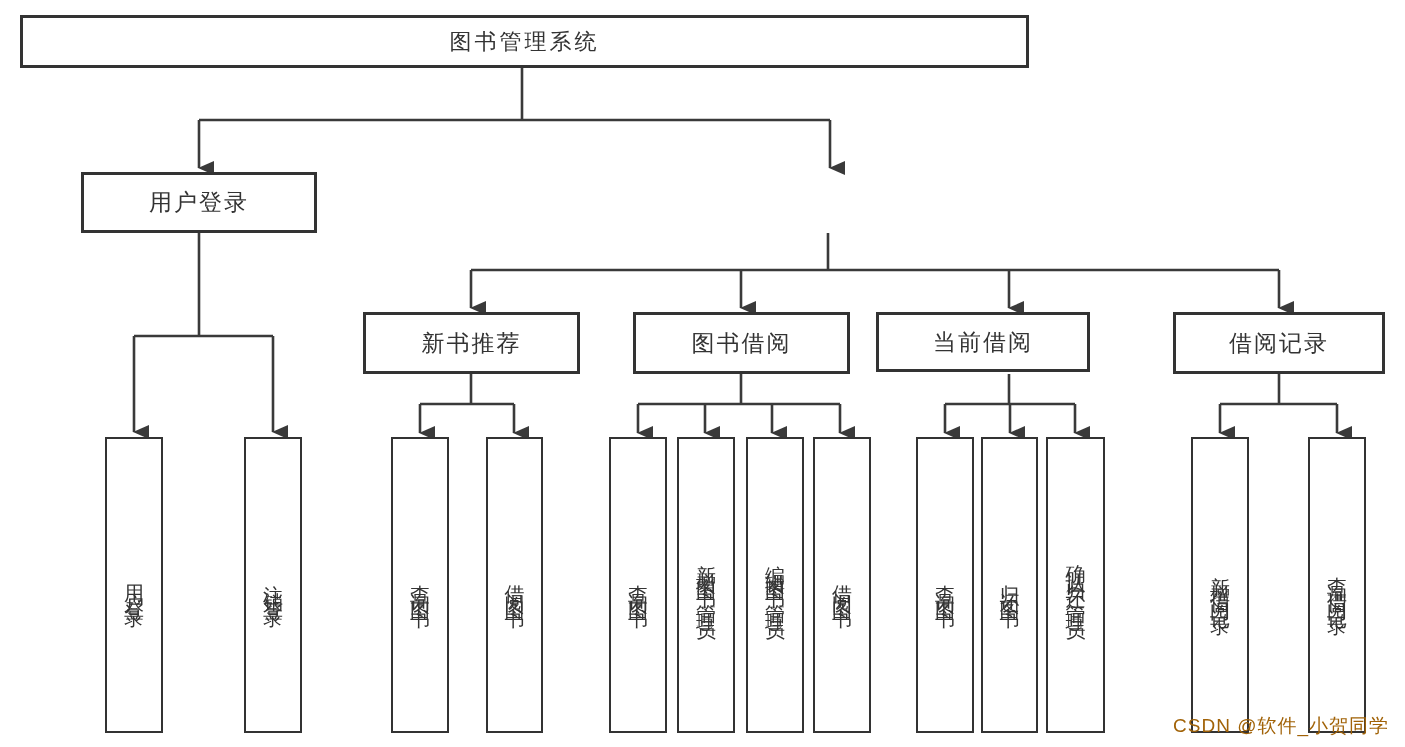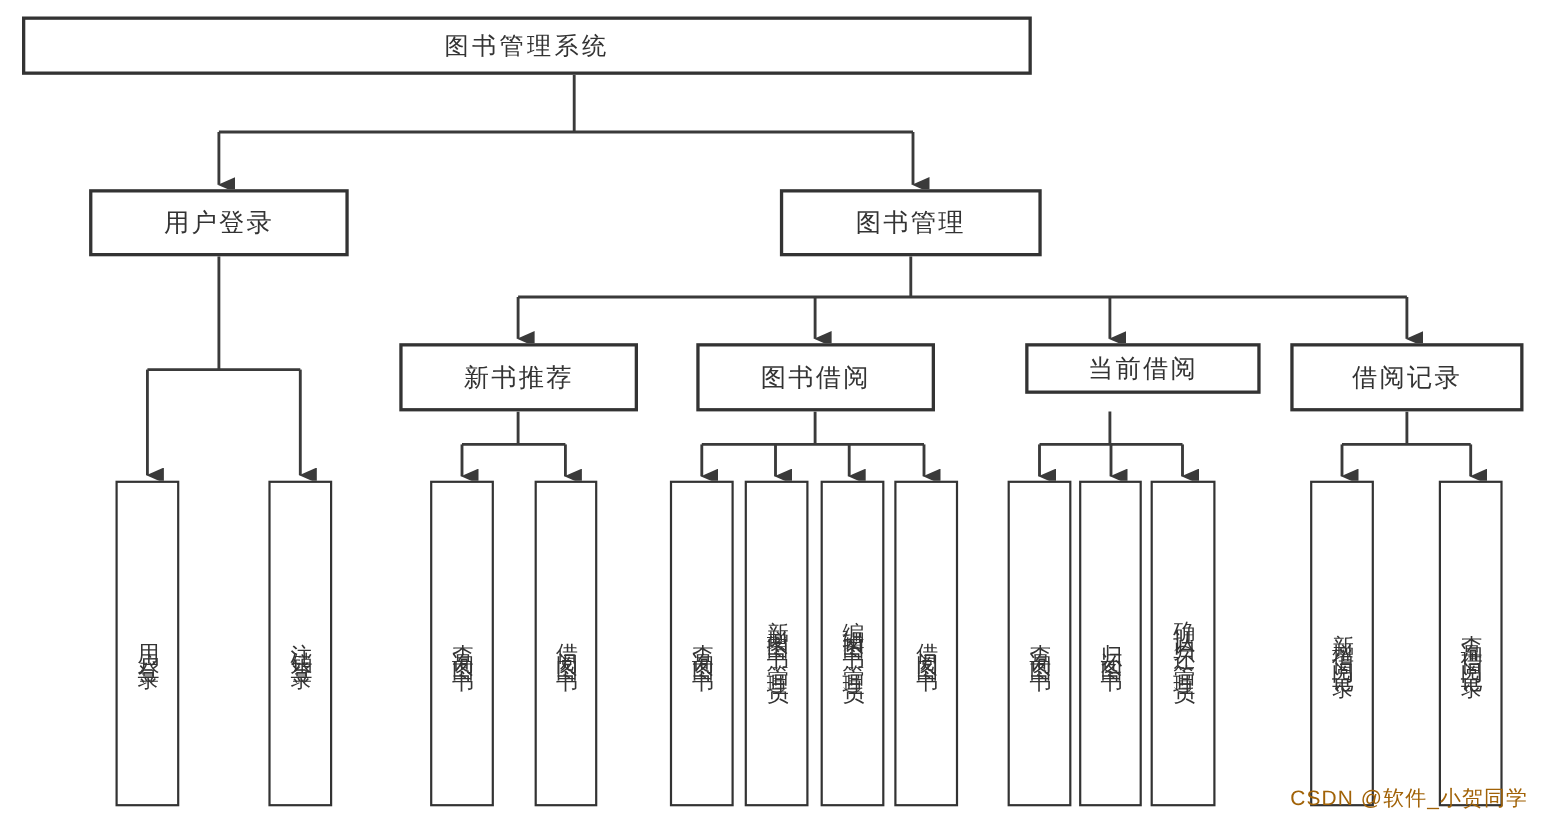--- a/index.html
+++ b/index.html
@@ -100,38 +100,35 @@
       <path d="M772,404 V433" marker-end="url(#arrow)"></path>
       <path d="M840,404 V433" marker-end="url(#arrow)"></path>
       <path d="M945,404 V433" marker-end="url(#arrow)"></path>
       <path d="M1010,404 V433" marker-end="url(#arrow)"></path>
       <path d="M1075,404 V433" marker-end="url(#arrow)"></path>
       <path d="M1220,404 V433" marker-end="url(#arrow)"></path>
       <path d="M1337,404 V433" marker-end="url(#arrow)"></path>
     </g>
   </svg>
 
-  <div class="node root" style="left:20px; top:15px; width:918px; height:53px;text-align:center;">
+  <div class="node root" style="left:20px; top:15px; width:1009px; height:53px;text-align:center;">
     <span class="lbl">图书管理系统</span>
   </div>
 
   <div class="node" style="left:81px; top:172px; width:236px; height:61px;">
     <span class="lbl">用户登录</span>
-  </div>
-  <div class="node" style="left:709px; top:172px; width:238px; height:61px;">
-    <span class="lbl">图书管理</span>
   </div>
 
   <div class="node" style="left:633px; top:312px; width:217px; height:62px;">
     <span class="lbl">图书借阅</span>
   </div>
   <div class="node" style="left:363px; top:312px; width:217px; height:62px;">
     <span class="lbl">新书推荐</span>
   </div>
-  <div class="node" style="left:932px; top:312px; width:214px; height:46px;font-family:Liberation Serif, serif;">
+  <div class="node" style="left:876px; top:312px; width:214px; height:60px;font-family:Liberation Serif, serif;">
     <span class="lbl">当前借阅</span>
   </div>
   <div class="node" style="left:1173px; top:312px; width:212px; height:62px;">
     <span class="lbl">借阅记录</span>
   </div>
 
   <div class="node v" style="left:105px; top:437px; width:58px; height:296px;">
     <span class="vlbl">用户登录</span>
   </div>
   <div class="node v" style="left:244px; top:437px; width:58px; height:296px;">

